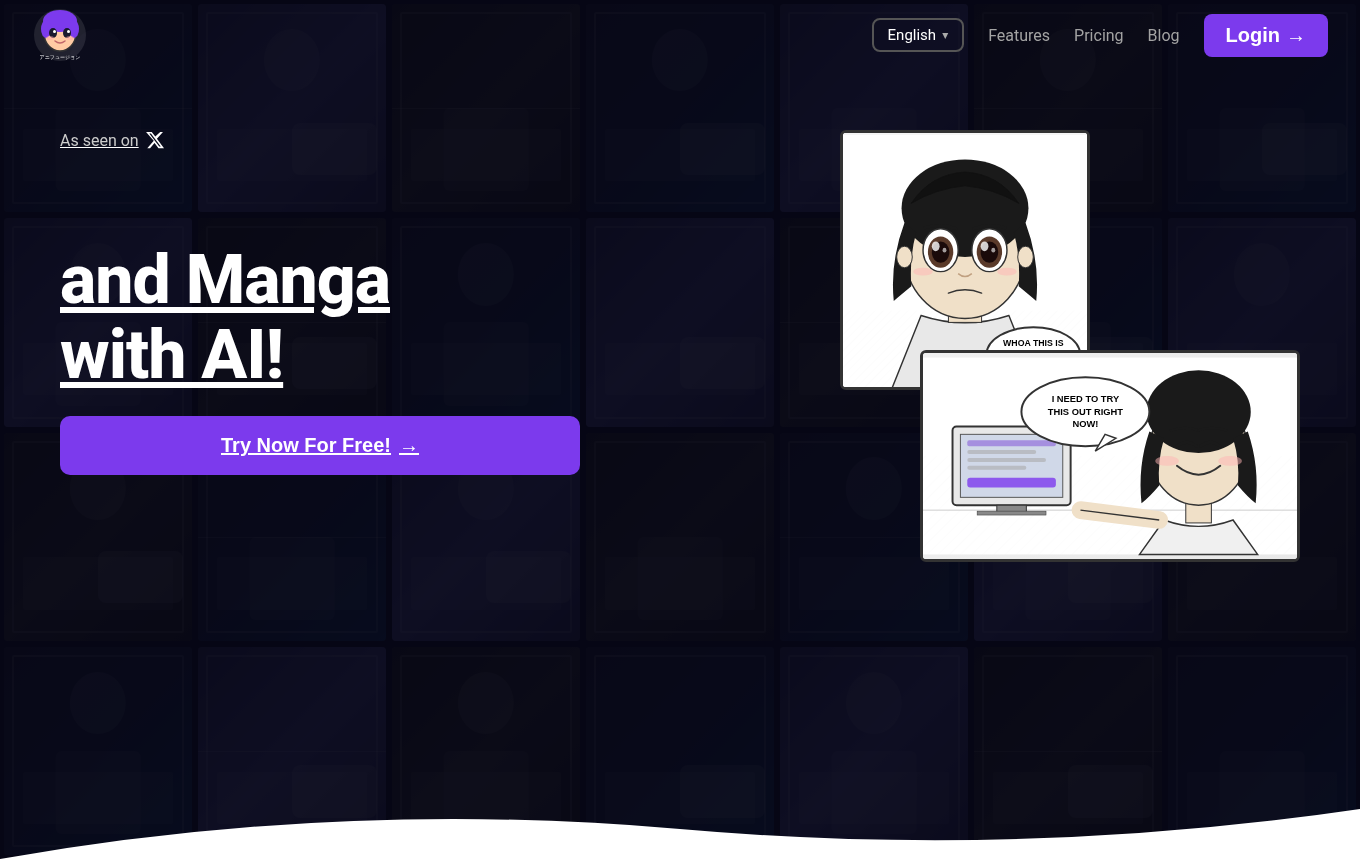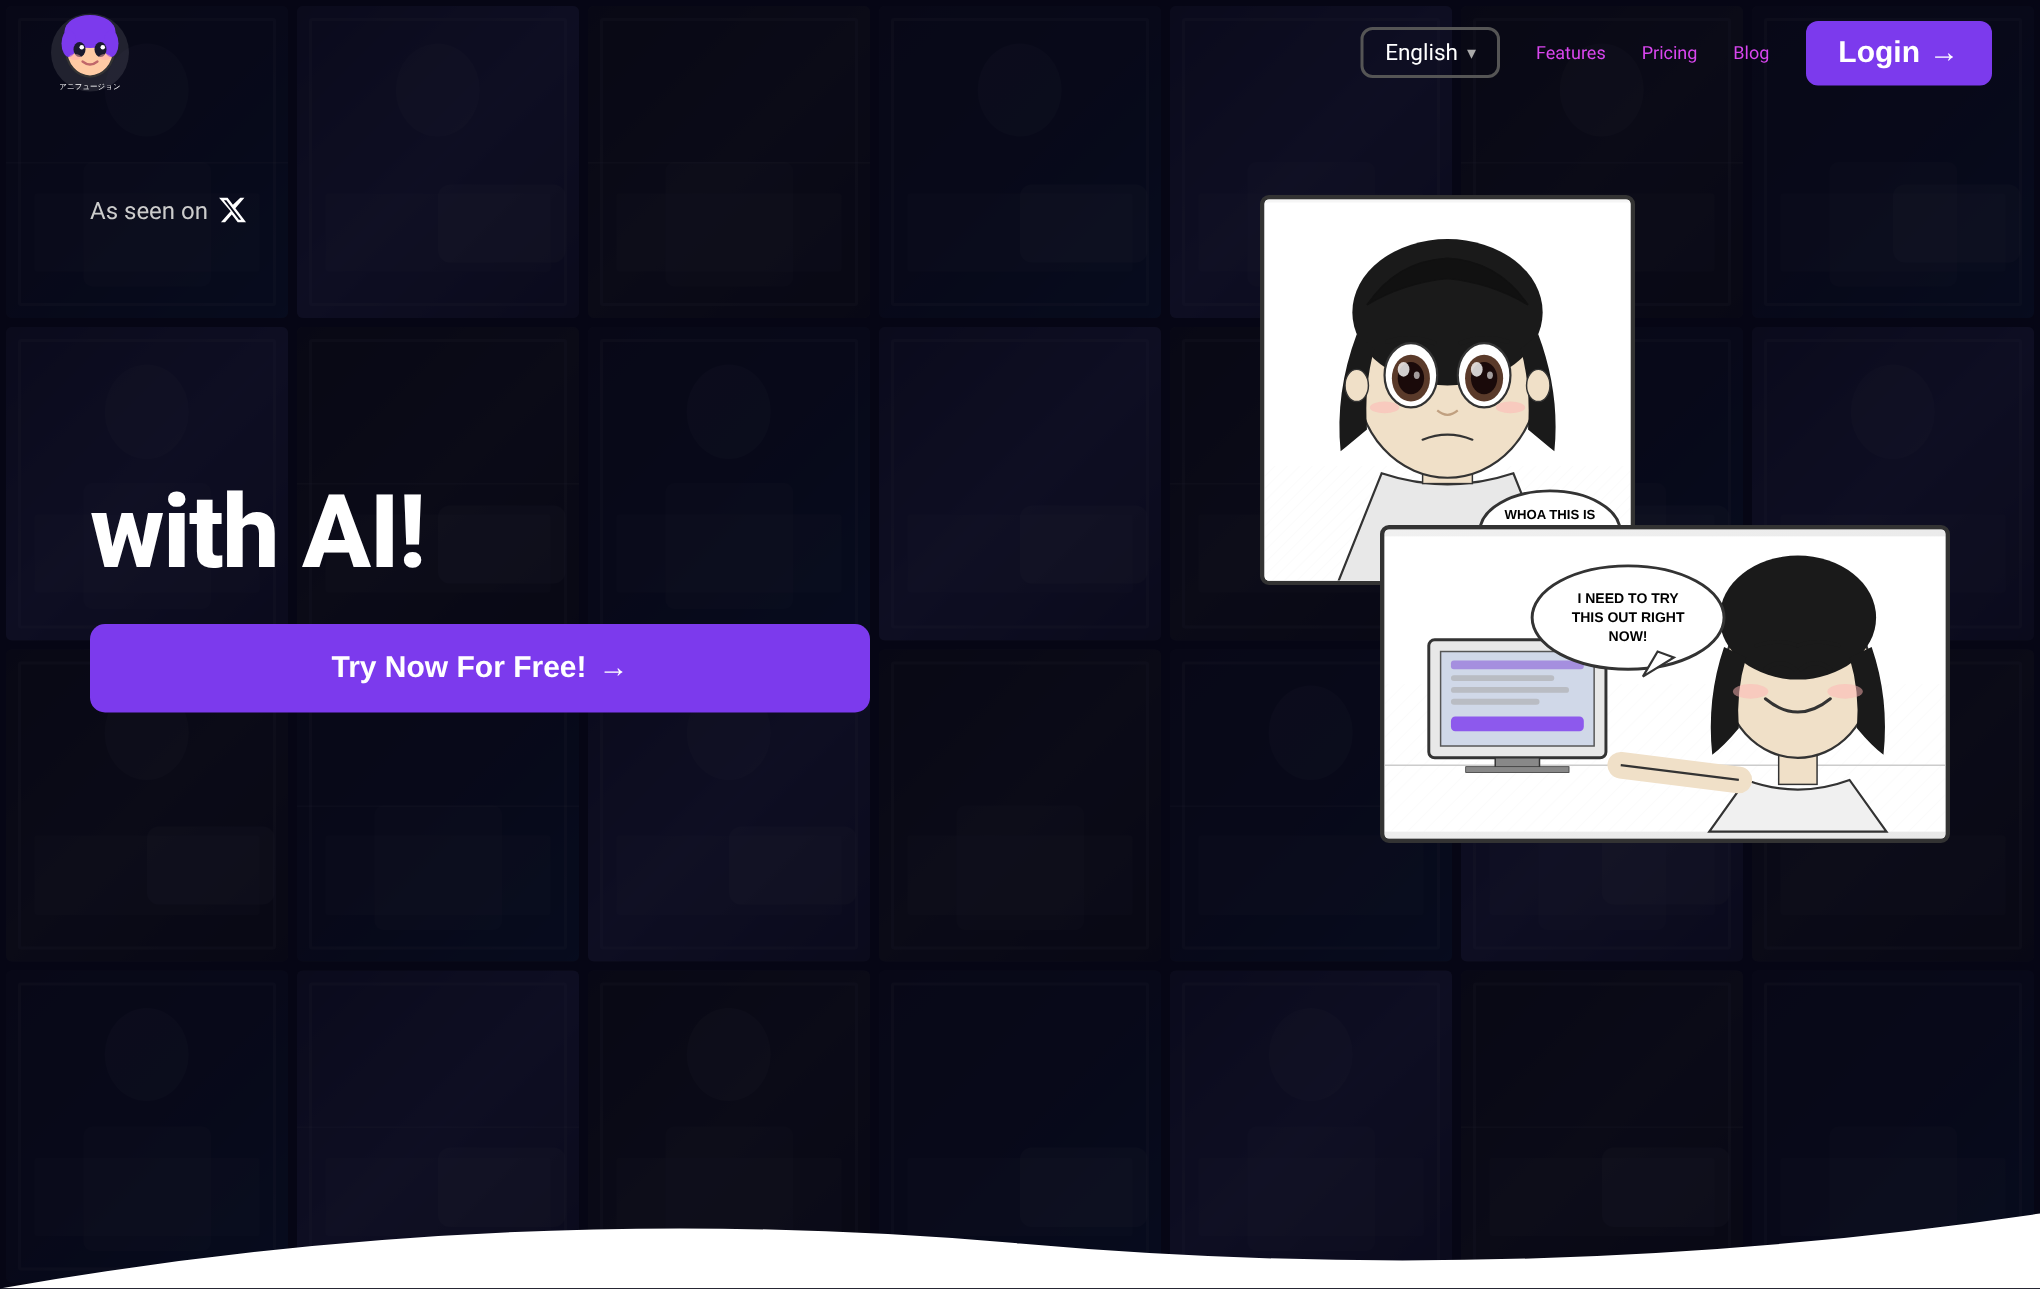--- a/index.html
+++ b/index.html
@@ -110,22 +110,22 @@
       cursor: pointer;
       text-align: right;
     }
 
     .lang-select .chevron {
       font-size: 12px;
       color: #aaa;
     }
 
     .nav-link {
-      color: #d946ef;
-      font-size: 12px;
+      color: #a3a3a3;
+      font-size: 16px;
       text-decoration: none;
       cursor: pointer;
     }
 
     .login-btn {
       background: #7c3aed;
       color: #fff;
       border: none;
       border-radius: 8px;
       padding: 10px 22px;
@@ -146,20 +146,21 @@
       bottom: 0;
       z-index: 5;
       display: flex;
       align-items: flex-start;
       padding: 130px 60px 0 60px;
     }
 
     .hero-left {
       max-width: 660px;
       flex-shrink: 0;
+      text-decoration: underline;
     }
 
     .seen-on {
       display: flex;
       align-items: center;
       gap: 6px;
       font-size: 16px;
       color: #ccc;
       margin-bottom: 18px;
     }
@@ -555,21 +556,21 @@
       <span>As seen on</span>
       <span class="x-logo">
         <svg viewBox="0 0 24 24" width="20" height="20" fill="white">
           <path d="M18.244 2.25h3.308l-7.227 8.26 8.502 11.24H16.17l-4.714-6.231-5.401 6.231H2.747l7.737-8.835L1.258 2.25H8.08l4.256 5.622L18.244 2.25zm-1.161 17.52h1.833L7.084 4.126H5.117z"></path>
         </svg>
       </span>
     </div>
 
     <h1 class="hero-title">
       <br>
-      <br>
+      <span>and Manga</span><br>
       <span>with AI!</span>
     </h1>
 
 
     <button class="cta-btn">
       <span>Try Now For Free!</span>
       <span>→</span>
     </button>
   </div>
 

